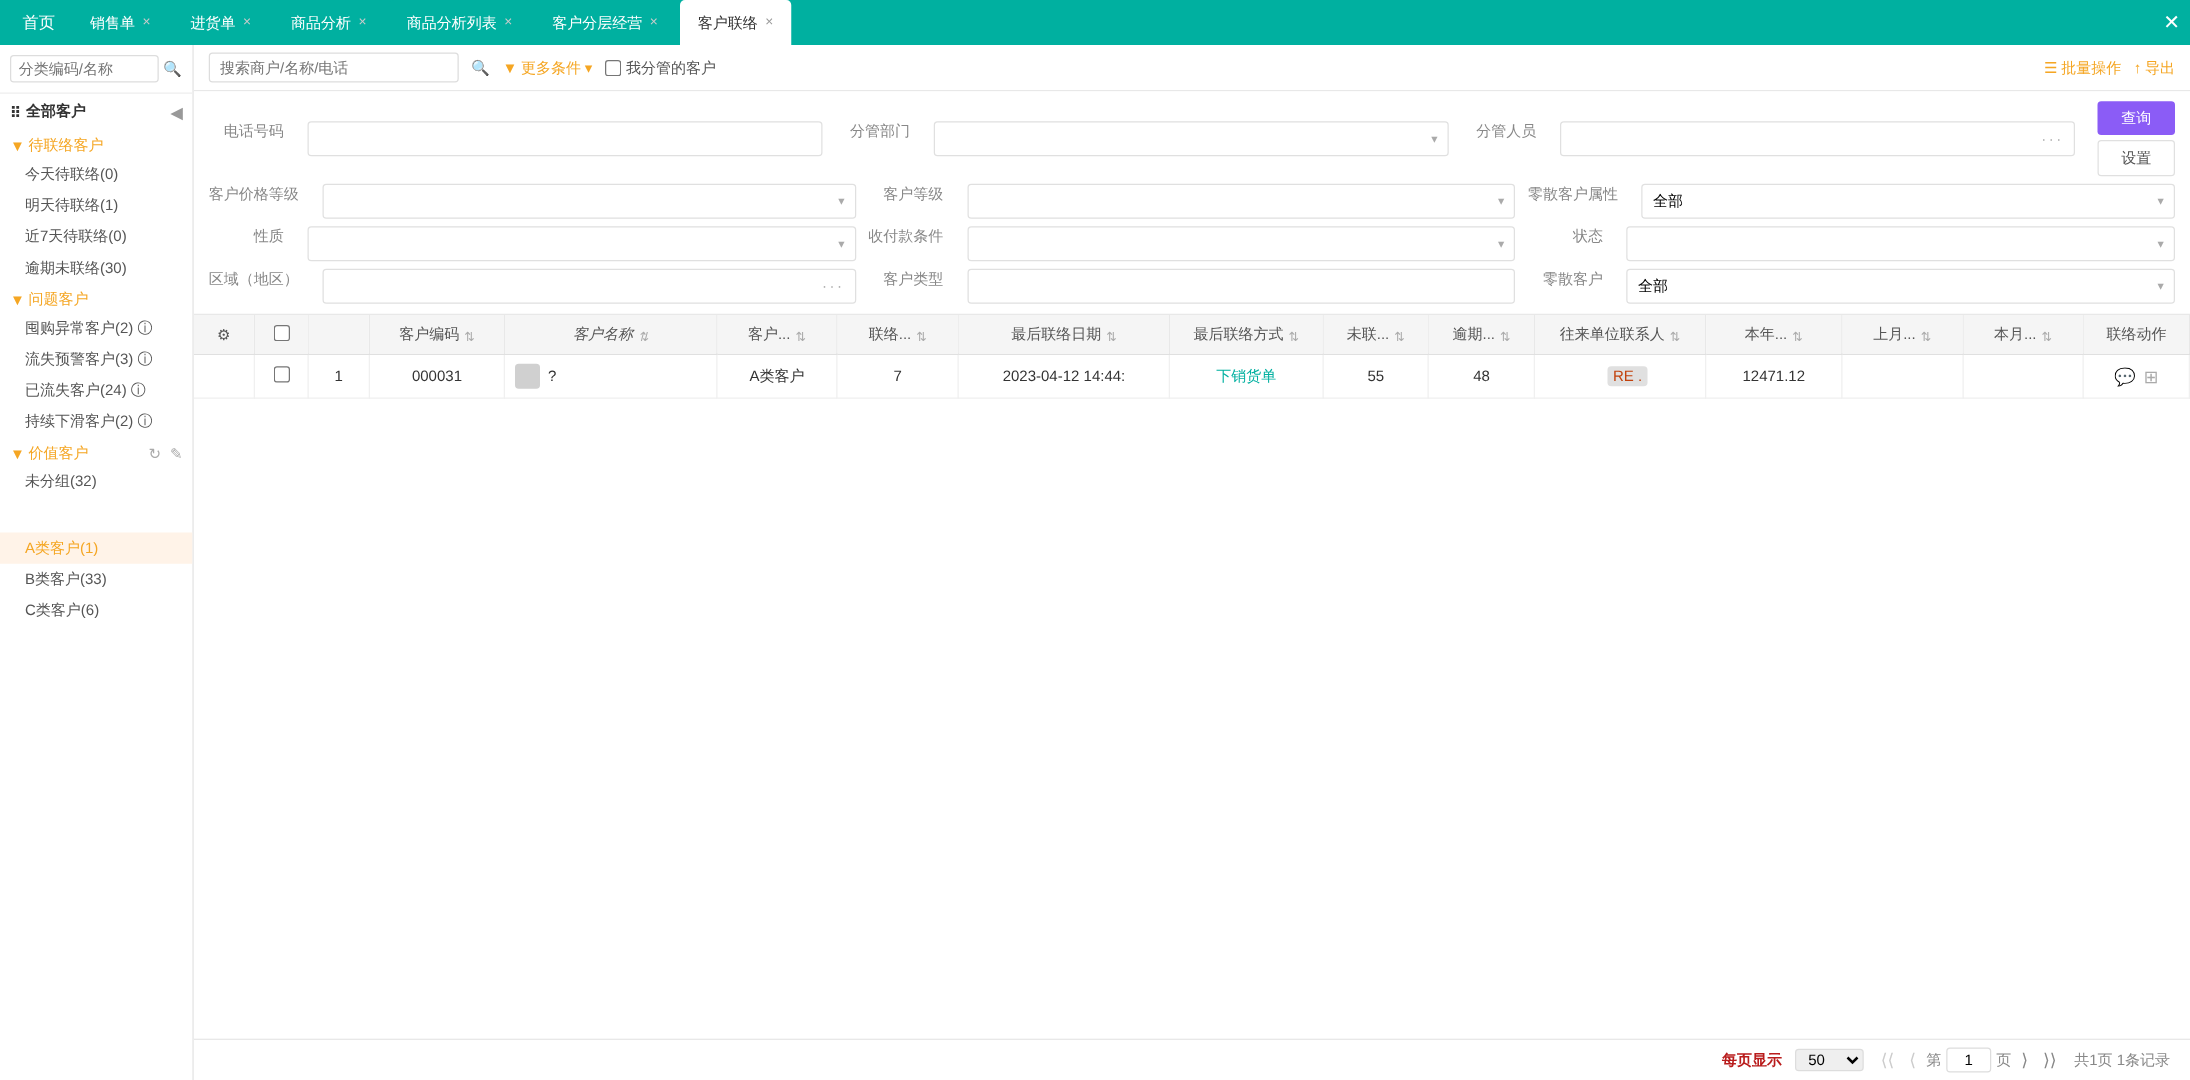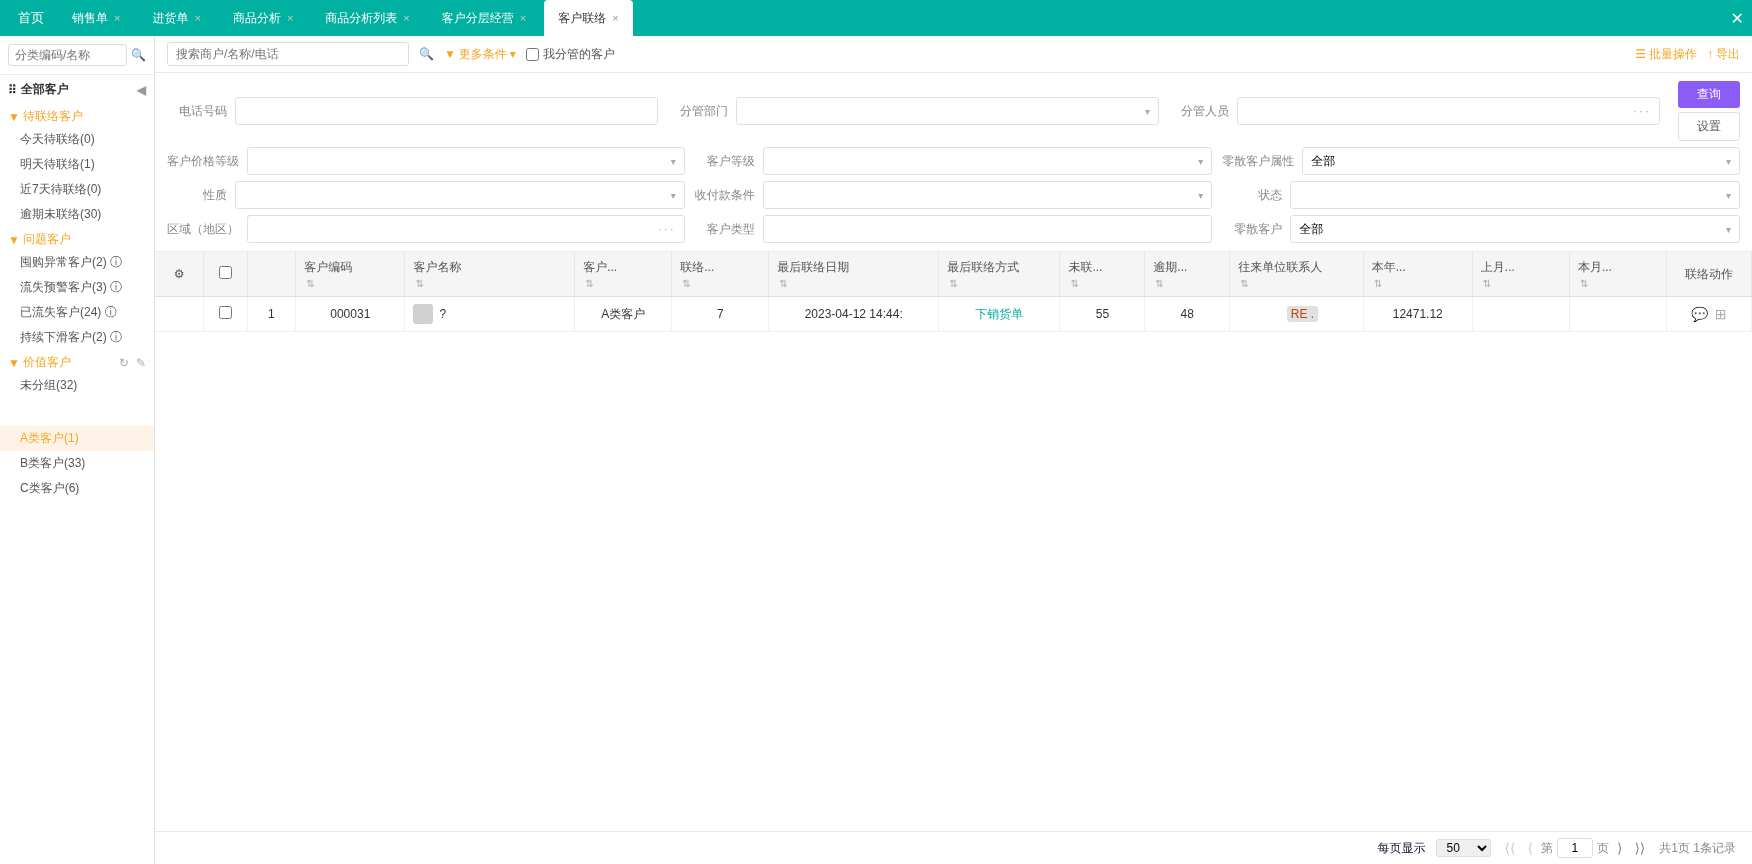--- a/index.html
+++ b/index.html
@@ -131,21 +131,21 @@
       padding: 6px 12px;
       display: flex;
       align-items: center;
       gap: 10px;
       border-bottom: 1px solid #e8e8e8;
     }
     .filter-search-input {
       border: 1px solid #ddd;
       border-radius: 3px;
       padding: 4px 8px;
-      width: 242px;
+      width: 200px;
       font-size: 12px;
     }
     .filter-search-icon { color: #00b0a0; cursor: pointer; }
     .filter-more {
       color: #f5a623;
       cursor: pointer;
       display: flex;
       align-items: center;
       gap: 3px;
     }
@@ -186,22 +186,22 @@
     }
     .adv-filter-row {
       display: flex;
       align-items: center;
       gap: 10px;
       margin-bottom: 6px;
     }
     .adv-filter-row:last-child { margin-bottom: 0; }
     .adv-field {
       display: flex;
-      align-items: center;
-      gap: 8px;
+      align-items: flex-start;
+      gap: 19px;
       flex: 1;
     }
     .adv-field label {
       color: #888;
       white-space: nowrap;
       min-width: 60px;
       text-align: right;
     }
     .adv-field .field-input {
       flex: 1;
@@ -274,21 +274,21 @@
       border-bottom: 1px solid #f0f0f0;
       border-right: 1px solid #f0f0f0;
       padding: 7px 8px;
       color: #333;
       text-align: center;
     }
     .col-gear { width: 40px; }
     .col-check { width: 36px; }
     .col-index { width: 40px; }
     .col-code { width: 90px; }
-    .col-name { width: 140px; }
+    .col-name { width: 140px; font-style: italic; }
     .col-type { width: 80px; }
     .col-contact { width: 80px; }
     .col-last-date { width: 140px; }
     .col-last-way { width: 100px; }
     .col-no-contact { width: 70px; }
     .col-overdue { width: 70px; }
     .col-contact-person { width: 110px; }
     .col-this-year { width: 90px; }
     .col-last-month { width: 80px; }
     .col-this-month { width: 80px; }
@@ -309,21 +309,21 @@
     
     .pagination-bar {
       background: #fff;
       border-top: 1px solid #e8e8e8;
       padding: 6px 16px;
       display: flex;
       align-items: center;
       gap: 10px;
       justify-content: flex-end;
     }
-    .page-size-label { color: #0f172a; }
+    .page-size-label { color: #b91c1c; font-weight: bold; }
     .page-size-select {
       border: 1px solid #ddd;
       border-radius: 3px;
       padding: 0 6px;
       font-size: 12px;
     }
     .page-nav { display: flex; align-items: center; gap: 4px; color: #888; }
     .page-nav button {
       border: none;
       background: none;
@@ -341,21 +341,21 @@
       padding: 2px 4px;
       font-size: 12px;
     }
     .page-total { color: #888; }
 
     
     ::-webkit-scrollbar { width: 6px; height: 6px; }
     ::-webkit-scrollbar-track { background: #f5f5f5; }
     ::-webkit-scrollbar-thumb { background: #ccc; border-radius: 3px; }
 
-    .header-with-icon { display: flex; align-items: flex-start; gap: 2px; justify-content: center; flex-direction: column; }
+    .header-with-icon { display: flex; align-items: flex-end; gap: 2px; justify-content: center; }
   </style>
 </head>
 <body>
 
 <div class="topbar">
   <span class="topbar-home">首页</span>
 
   <div class="topbar-tab">
     <span>销售单</span>
     <span class="close-x">×</span>

